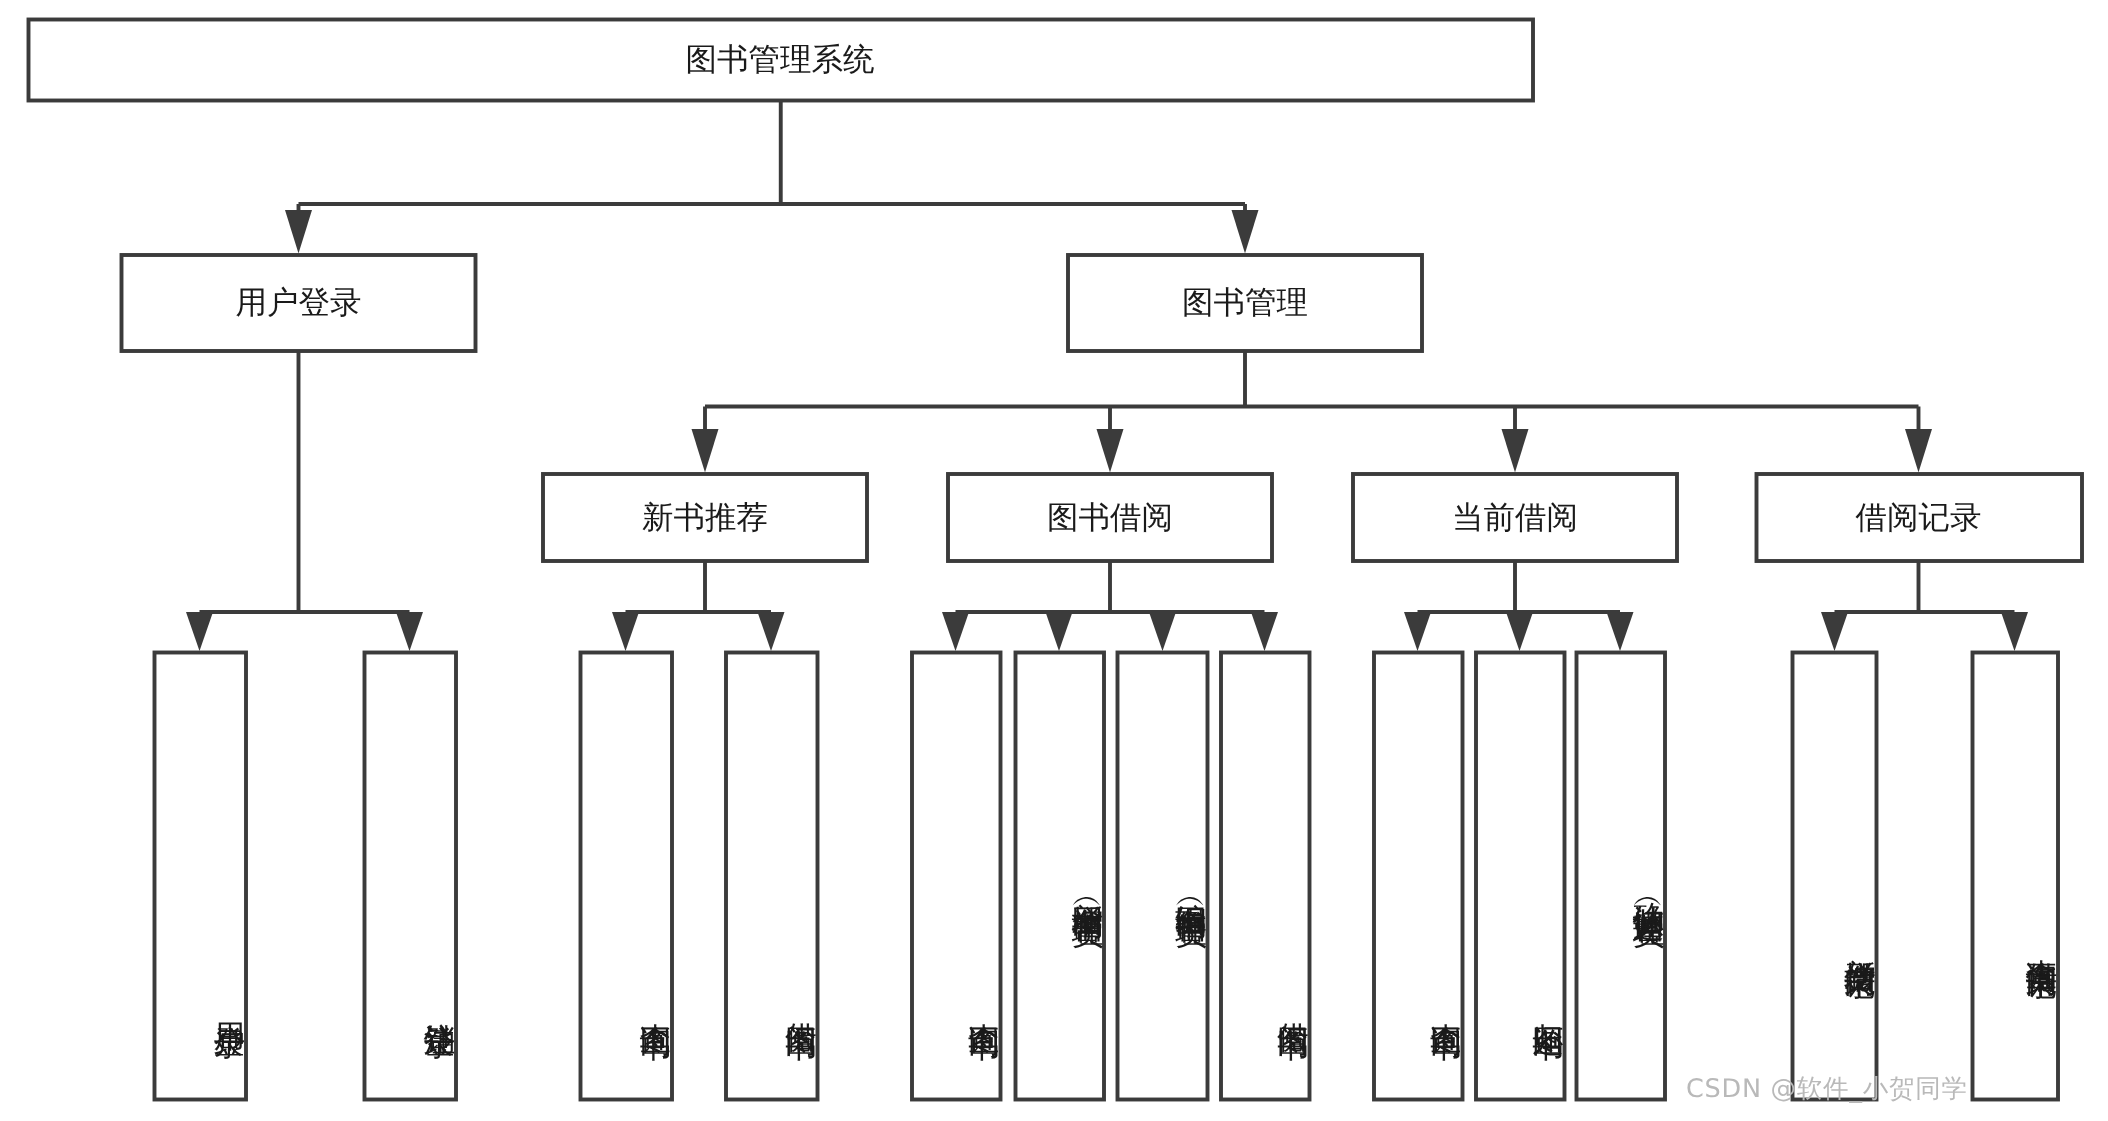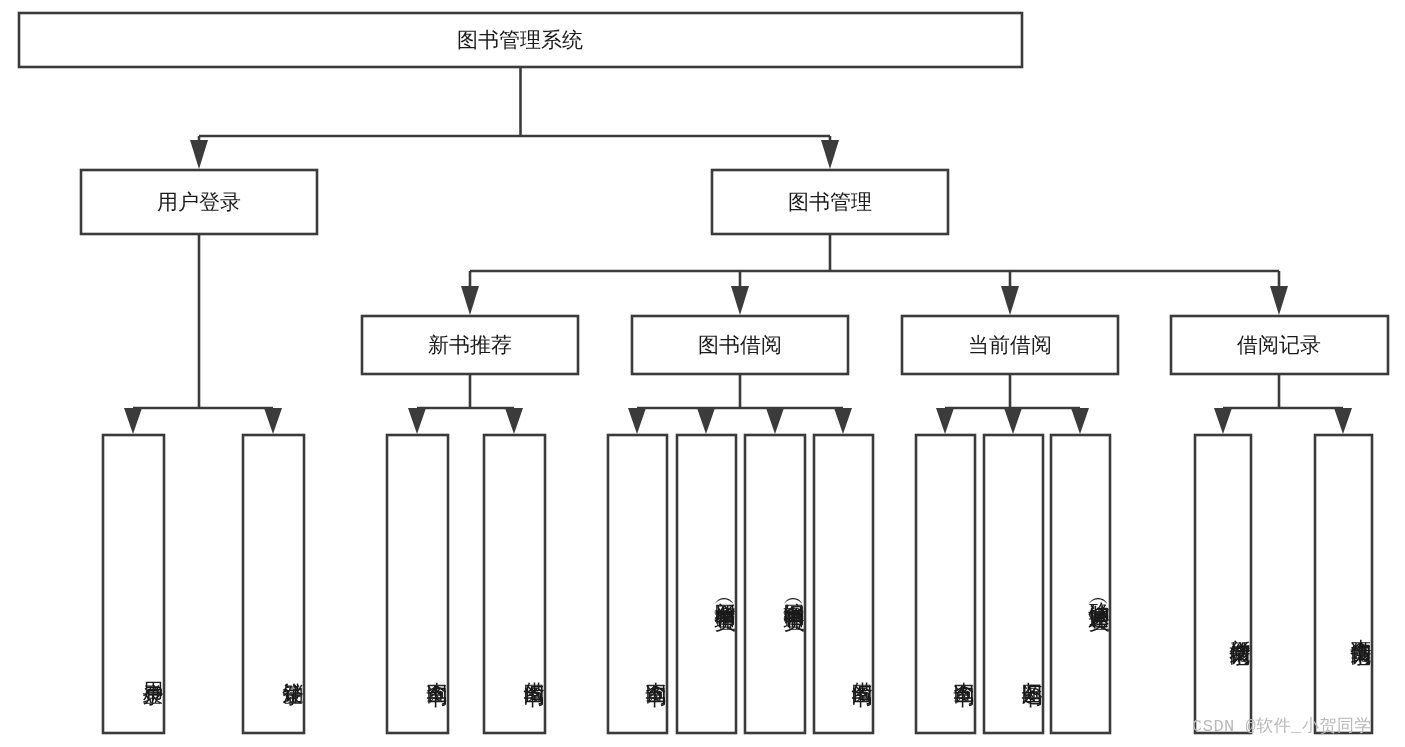--- a/index.html
+++ b/index.html
@@ -182,15 +182,15 @@
   <div class="node-label-v" style="left:608px; top:435px; width:59px; height:298px; padding-top:84px;">查询图书</div>
   <div class="node-label-v" style="left:677px; top:435px; width:59px; height:298px; padding-top:8px;">新增图书（管理员）</div>
   <div class="node-label-v" style="left:745px; top:435px; width:60px; height:298px; padding-top:8px;">编辑图书（管理员）</div>
   <div class="node-label-v" style="left:814px; top:435px; width:59px; height:298px; padding-top:84px;">借阅图书</div>
   <div class="node-label-v" style="left:916px; top:435px; width:59px; height:298px; padding-top:84px;">查询图书</div>
   <div class="node-label-v" style="left:984px; top:435px; width:59px; height:298px; padding-top:84px;">归还图书</div>
   <div class="node-label-v" style="left:1051px; top:435px; width:59px; height:298px; padding-top:8px;">确认归还（管理员）</div>
   <div class="node-label-v" style="left:1195px; top:435px; width:56px; height:298px; padding-top:42px;">新增借阅记录</div>
   <div class="node-label-v" style="left:1315px; top:435px; width:57px; height:298px; padding-top:42px;">查询借阅记录</div>
 
-  <div class="watermark" style="left:1192px; top:714px;font-family:Liberation Mono, monospace;">CSDN @软件_小贺同学</div>
+  <div class="watermark" style="left:1124px; top:714px;">CSDN @软件_小贺同学</div>
 
 </div>
 
 </body></html>

